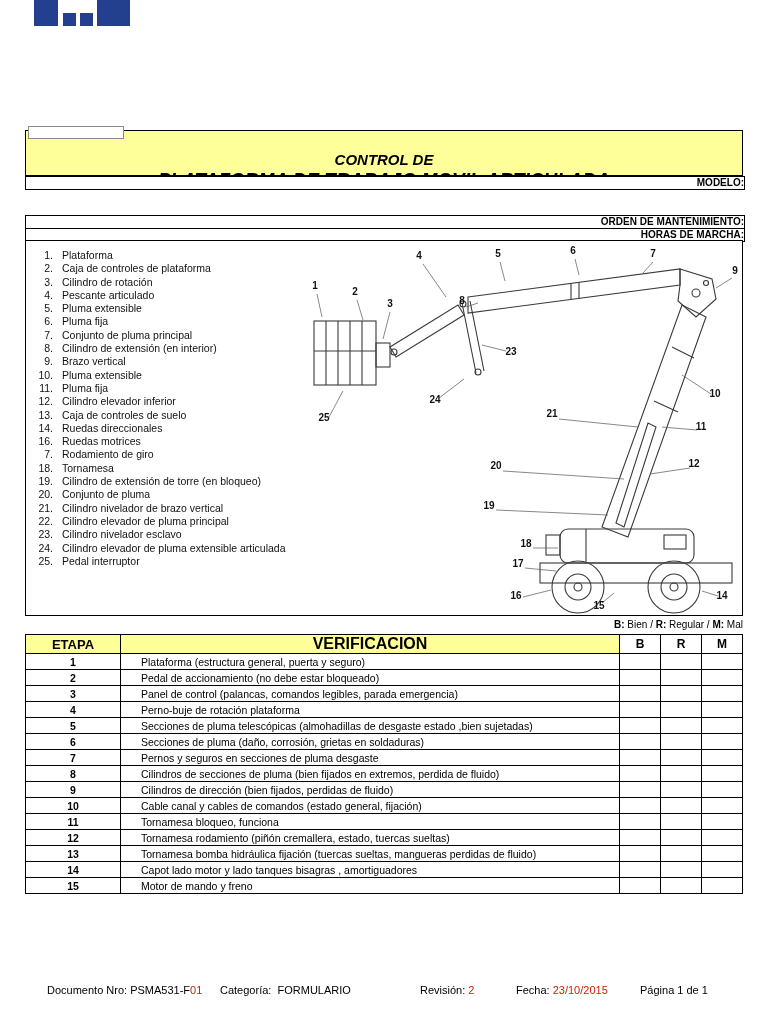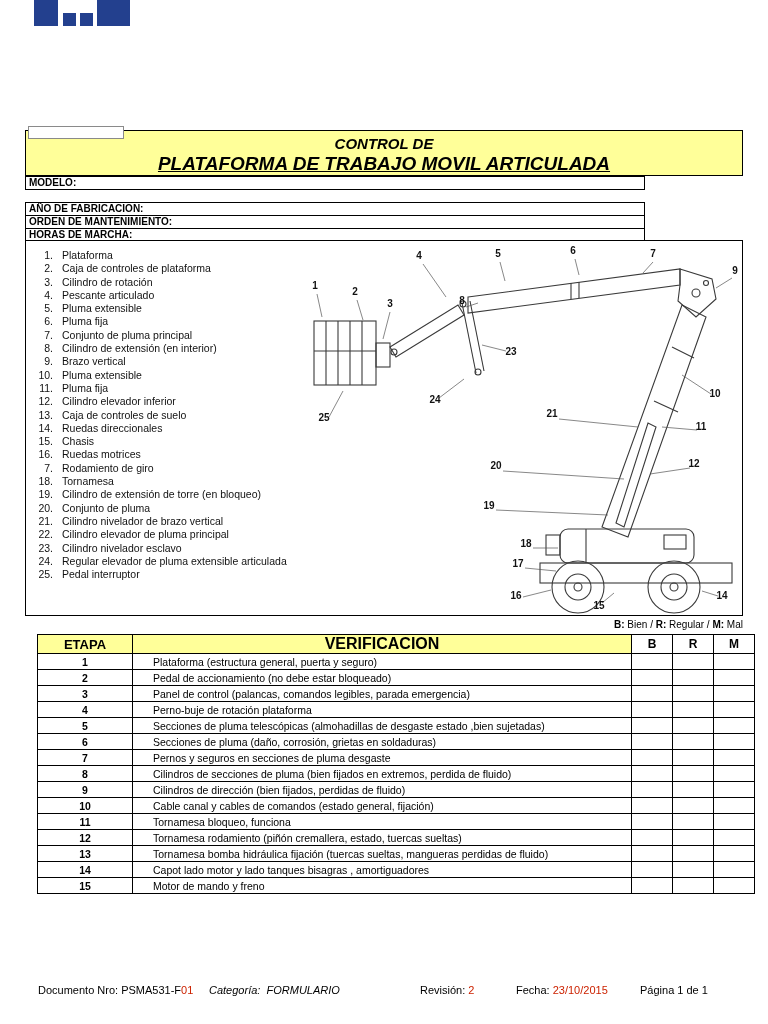--- a/index.html
+++ b/index.html
@@ -8,53 +8,53 @@
 
   
   .logo { position:absolute; left:0; top:0; width:140px; height:30px; }
   .logo .blk { position:absolute; background:#23408e; }
   .logo .b1 { left:34px; top:0; width:24px; height:26px; }
   .logo .b2 { left:63px; top:13px; width:13px; height:13px; }
   .logo .b3 { left:80px; top:13px; width:13px; height:13px; }
   .logo .b4 { left:97px; top:0; width:33px; height:26px; }
 
   .title-box { position:absolute; left:25px; top:130px; width:718px; height:46px; background:#ffff99;
-    border:1px solid #000; text-align:center; font-weight:bold; font-style:italic; padding-top:3px; color:#000; }
+    border:1px solid #000; text-align:center; font-weight:bold; font-style:italic; padding-top:19px; color:#000; }
   .title-line1 { font-size:15px; line-height:20px; }
   .title-line2 { font-size:19px; line-height:20px; text-decoration:underline; }
   .small-box { position:absolute; left:28px; top:126px; width:96px; height:13px; background:#fff; border:1px solid #8a8a8a; }
 
-  .field-row { position:absolute; left:25px; width:620px; height:14px; border:1px solid #000; background:#fff;
-    font-weight:bold; font-size:10px; line-height:12px; padding-left:3px; color:#000; }
+  .field-row { position:absolute; left:25px; width:720px; height:14px; border:1px solid #000; background:#fff;
+    font-weight:bold; font-size:10px; line-height:12px; padding-left:3px; color:#000;text-align:right; }
 
   .diagram-box { position:absolute; left:25px; top:240px; width:718px; height:376px; border:1px solid #000; background:#fff; overflow:hidden; }
   .parts { position:absolute; left:10px; top:8px; width:285px; list-style:none; font-size:10.5px; line-height:13.3px; color:#111; }
   .part { display:flex; }
   .pnum { width:26px; flex:none; text-align:right; padding-right:9px; }
   .ptxt { flex:1; }
   .diagram-svg { position:absolute; left:0; top:0; width:716px; height:374px; }
   .machine { stroke:#3a3a3a; fill:none; stroke-width:1.1; }
   .leader { stroke:#555; stroke-width:0.7; }
   .callout { font:bold 10px "Liberation Sans", sans-serif; fill:#111; text-anchor:middle; }
 
   .legend { position:absolute; left:25px; top:619px; width:718px; text-align:right; font-size:10px; color:#000; white-space:pre; }
   .legend b { font-weight:bold; }
 
-  .check-table { position:absolute; left:25px; top:634px; width:718px; border-collapse:collapse; table-layout:fixed; background:#fff;margin-left:12px; }
+  .check-table { position:absolute; left:25px; top:634px; width:718px; border-collapse:collapse; table-layout:fixed; background:#fff; }
   .check-table th, .check-table td { border:1px solid #000; overflow:hidden; white-space:nowrap; }
   th.etapa { width:95px; background:#ffff99; font-size:13px; height:19px; font-weight:bold; }
   th.verif { background:#ffff99; font-size:16px; font-weight:bold; }
   th.brm { width:41px; font-size:12px; background:#fff; font-weight:bold; }
   td.num { text-align:center; font-weight:bold; font-size:10.5px; height:16px; }
   td.txt { font-size:10.5px; padding-left:20px; }
   td.cell { background:#fff; }
 
   .footer { position:absolute; left:0; top:984px; width:768px; height:16px; font-size:11px; color:#000; }
   .fitem { position:absolute; top:0; white-space:pre; }
-  .f-doc { left:32px;padding-left:6px; } .f-cat { left:209px;font-style:italic; } .f-rev { left:420px; } .f-fecha { left:516px; } .f-page { left:640px; }
+  .f-doc { left:41px;padding-left:6px; } .f-cat { left:220px; } .f-rev { left:420px; } .f-fecha { left:516px; } .f-page { left:640px; }
   .red { color:#cc2200; }
 </style>
 </head>
 <body>
 
 <div class="page">
 
   <div class="logo">
     <div class="blk b1"></div>
     <div class="blk b2"></div>
@@ -64,23 +64,20 @@
 
   <div class="title-box">
     <div class="title-line1">CONTROL DE</div>
     <div class="title-line2">PLATAFORMA DE TRABAJO MOVIL ARTICULADA</div>
   </div>
   <div class="small-box"></div>
 
   <div class="field-row" style="top:176px">
     <span>MODELO:</span>
   </div>
-  <div class="field-row" style="top:202px">
-    <span>AÑO DE FABRICACION:</span>
-  </div>
   <div class="field-row" style="top:228px">
     <span>HORAS DE MARCHA:</span>
   </div>
   <div class="field-row" style="top:215px">
     <span>ORDEN DE MANTENIMIENTO:</span>
   </div>
 
   <div class="diagram-box">
     <ol class="parts">
 
@@ -147,24 +144,20 @@
         <li class="part">
           <span class="pnum">13.</span>
           <span class="ptxt">Caja de controles de suelo</span>
         </li>
 
         <li class="part">
           <span class="pnum">14.</span>
           <span class="ptxt">Ruedas direccionales</span>
         </li>
 
-        <li class="part">
-          <span class="pnum">15.</span>
-          <span class="ptxt">Chasis</span>
-        </li>
 
         <li class="part">
           <span class="pnum">16.</span>
           <span class="ptxt">Ruedas motrices</span>
         </li>
 
         <li class="part">
           <span class="pnum">7.</span>
           <span class="ptxt">Rodamiento de giro</span>
         </li>
@@ -194,21 +187,21 @@
           <span class="ptxt">Cilindro elevador de pluma principal</span>
         </li>
 
         <li class="part">
           <span class="pnum">23.</span>
           <span class="ptxt">Cilindro nivelador esclavo</span>
         </li>
 
         <li class="part">
           <span class="pnum">24.</span>
-          <span class="ptxt">Regular elevador de pluma extensible articulada</span>
+          <span class="ptxt">Cilindro elevador de pluma extensible articulada</span>
         </li>
 
         <li class="part">
           <span class="pnum">25.</span>
           <span class="ptxt">Pedal interruptor</span>
         </li>
       </ol>
 
     <svg class="diagram-svg" viewBox="0 0 716 374">
       <g class="machine">

